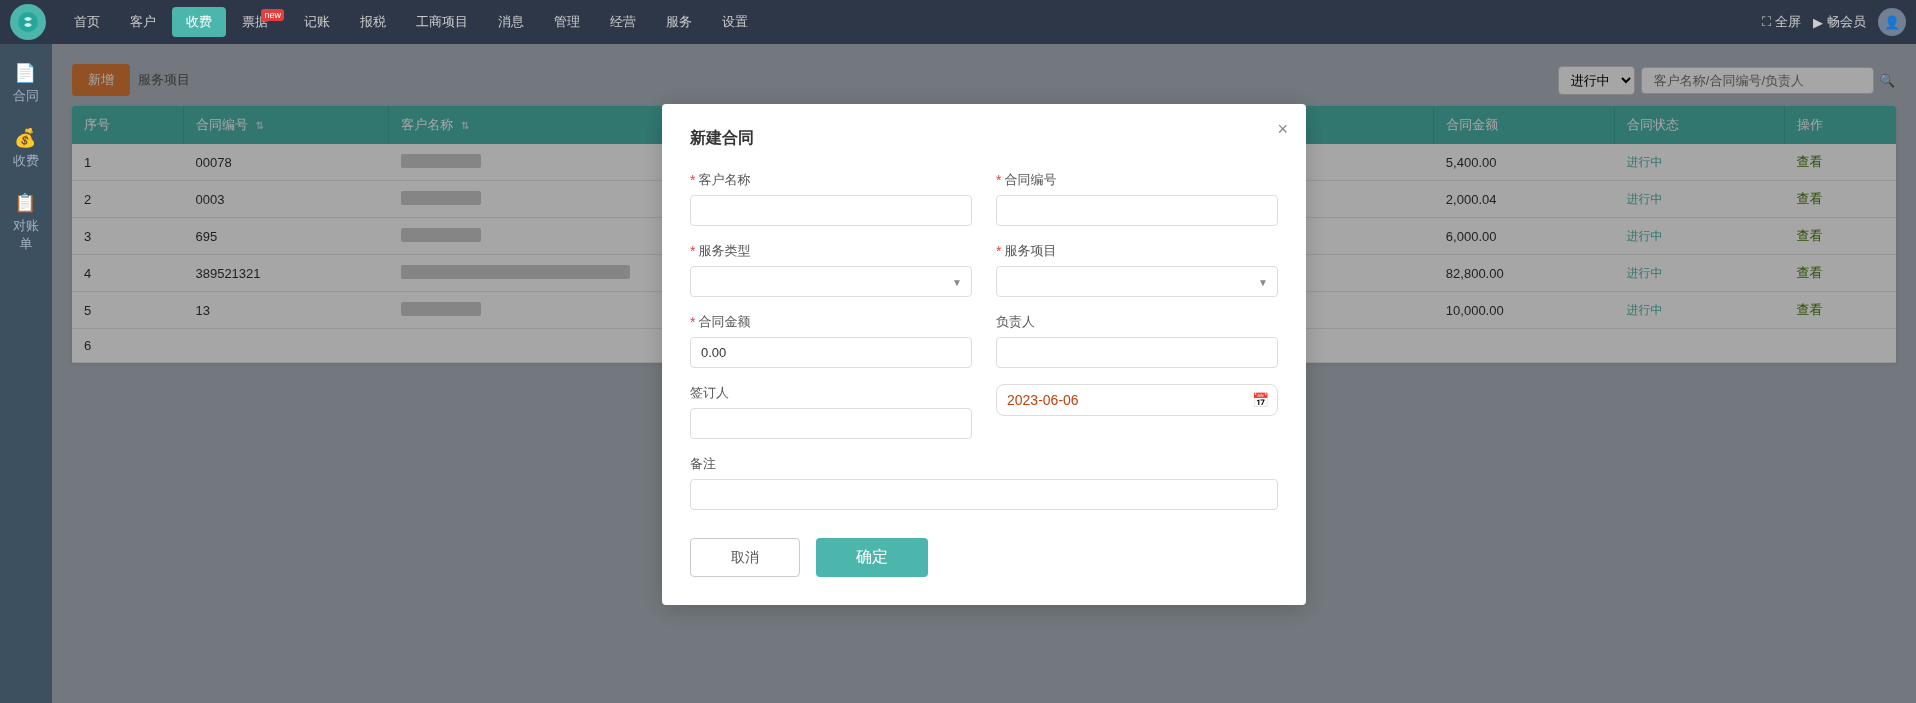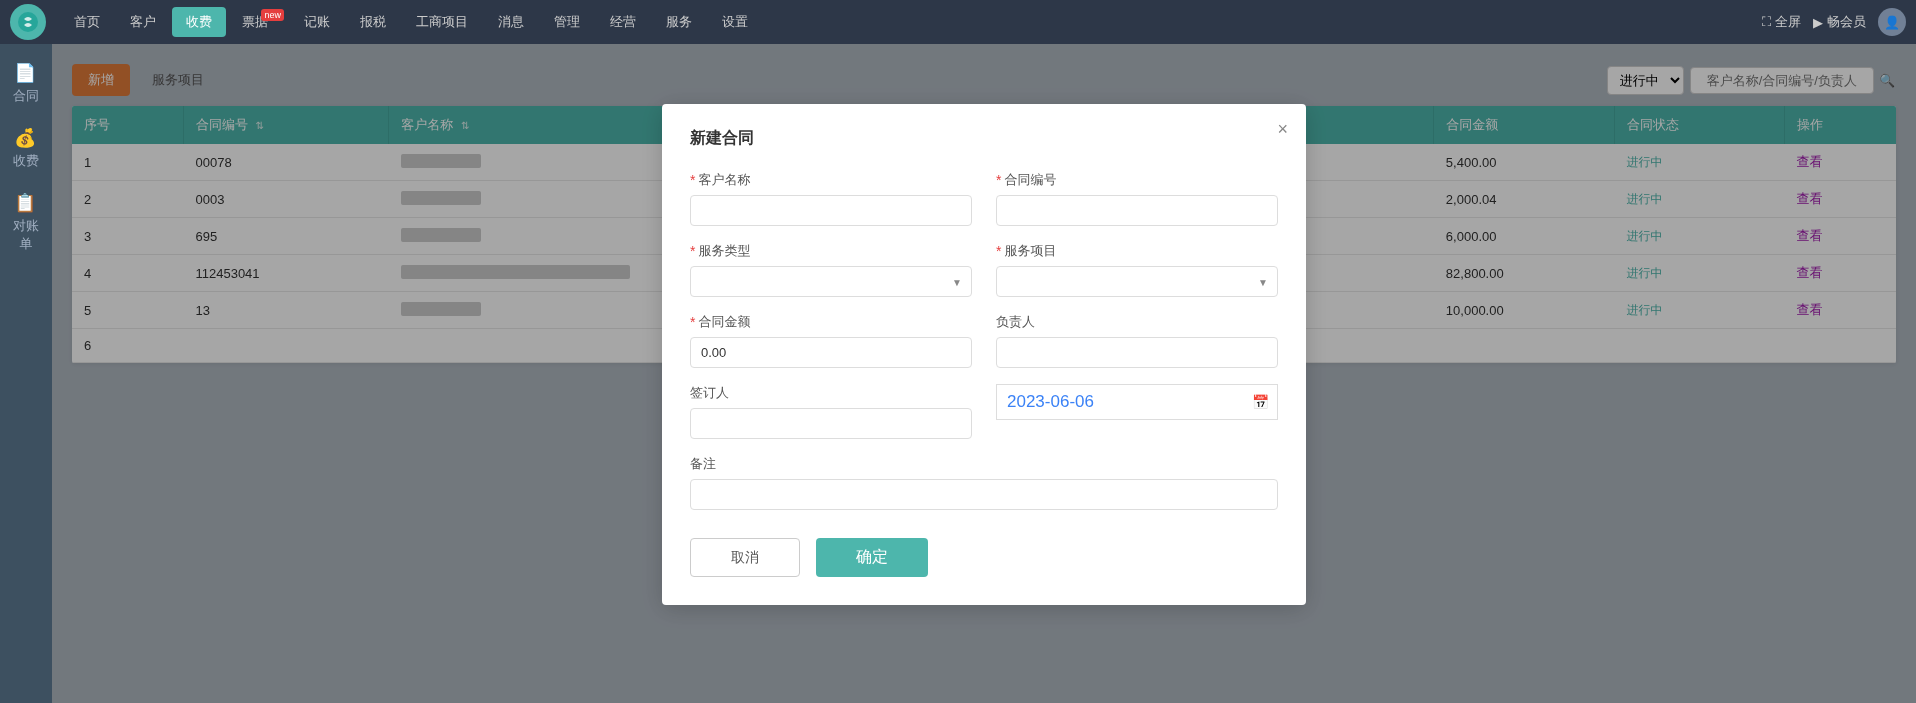--- a/index.html
+++ b/index.html
@@ -93,21 +93,21 @@
     .main-content {
       margin-top: 44px;
       margin-left: 52px;
       padding: 20px;
       background: #b0b8c1;
       min-height: calc(703px - 44px);
     }
 
     
     .filter-bar {
-      display: flex; align-items: center; gap: 22px; margin-bottom: 10px;
+      display: flex; align-items: center; gap: 8px; margin-bottom: 10px;
     }
     .btn-new {
       background: #e07b39;
       color: white;
       border: none;
       padding: 7px 16px;
       border-radius: 4px;
       cursor: pointer;
       font-size: 13px;
     }
@@ -122,25 +122,24 @@
       border: 1px solid #ccc;
       border-radius: 4px;
       padding: 5px 8px;
       background: white;
       font-size: 13px;
       cursor: pointer;
     }
     .filter-search {
       border: 1px solid #ccc;
       border-radius: 4px;
-      padding: 5px 0;
+      padding: 5px 12px;
       background: white;
       font-size: 13px;
-      width: 184px;
-      text-align: center;
+      width: 233px;
     }
     .search-icon-btn {
       cursor: pointer; color: #888;
     }
 
     
     .data-table {
       width: 100%;
       border-collapse: collapse;
       background: white;
@@ -165,21 +164,21 @@
       padding: 9px 12px;
       color: #333;
       font-size: 13px;
     }
     .sort-icon { margin-left: 4px; font-size: 10px; color: #e0f0ee; }
     .status-badge {
       color: #4db6ac;
       font-size: 12px;
     }
     .link-btn {
-      color: #a21caf;
+      color: #4d7c0f;
       cursor: pointer;
       text-decoration: none;
     }
     .blurred-text {
       background: #ccc;
       border-radius: 2px;
       color: transparent;
       font-size: 12px;
       padding: 2px 4px;
       display: inline-block;
@@ -273,26 +272,26 @@
       transform: translateY(-50%);
       color: #888;
       pointer-events: none;
       font-size: 10px;
     }
     .date-input-wrap {
       position: relative;
     }
     .date-input-wrap input {
       border: 1px solid #ddd;
-      border-radius: 0;
+      border-radius: 8px;
       padding: 7px 30px 7px 10px;
-      font-size: 17px;
+      font-size: 14px;
       outline: none;
       width: 100%;
-      color: #3b82f6;
+      color: #c2410c;
     }
     .cal-icon {
       position: absolute;
       right: 8px; top: 50%;
       transform: translateY(-50%);
       color: #aaa;
       font-size: 14px;
       cursor: pointer;
     }
     .form-full-row {
@@ -444,21 +443,21 @@
           <td>695</td>
           <td><span class="blurred-text">████</span></td>
           <td>小规模记账</td>
           <td>202305-202404</td>
           <td>6,000.00</td>
           <td><span class="status-badge">进行中</span></td>
           <td><a class="link-btn">查看</a></td>
         </tr>
         <tr>
           <td>4</td>
-          <td>112453041</td>
+          <td>389521321</td>
           <td><span class="blurred-text blurred-long">██████████████████████████</span></td>
           <td>一般纳税人...</td>
           <td>201807-202403</td>
           <td>82,800.00</td>
           <td><span class="status-badge">进行中</span></td>
           <td><a class="link-btn">查看</a></td>
         </tr>
         <tr>
           <td>5</td>
           <td>13</td>

